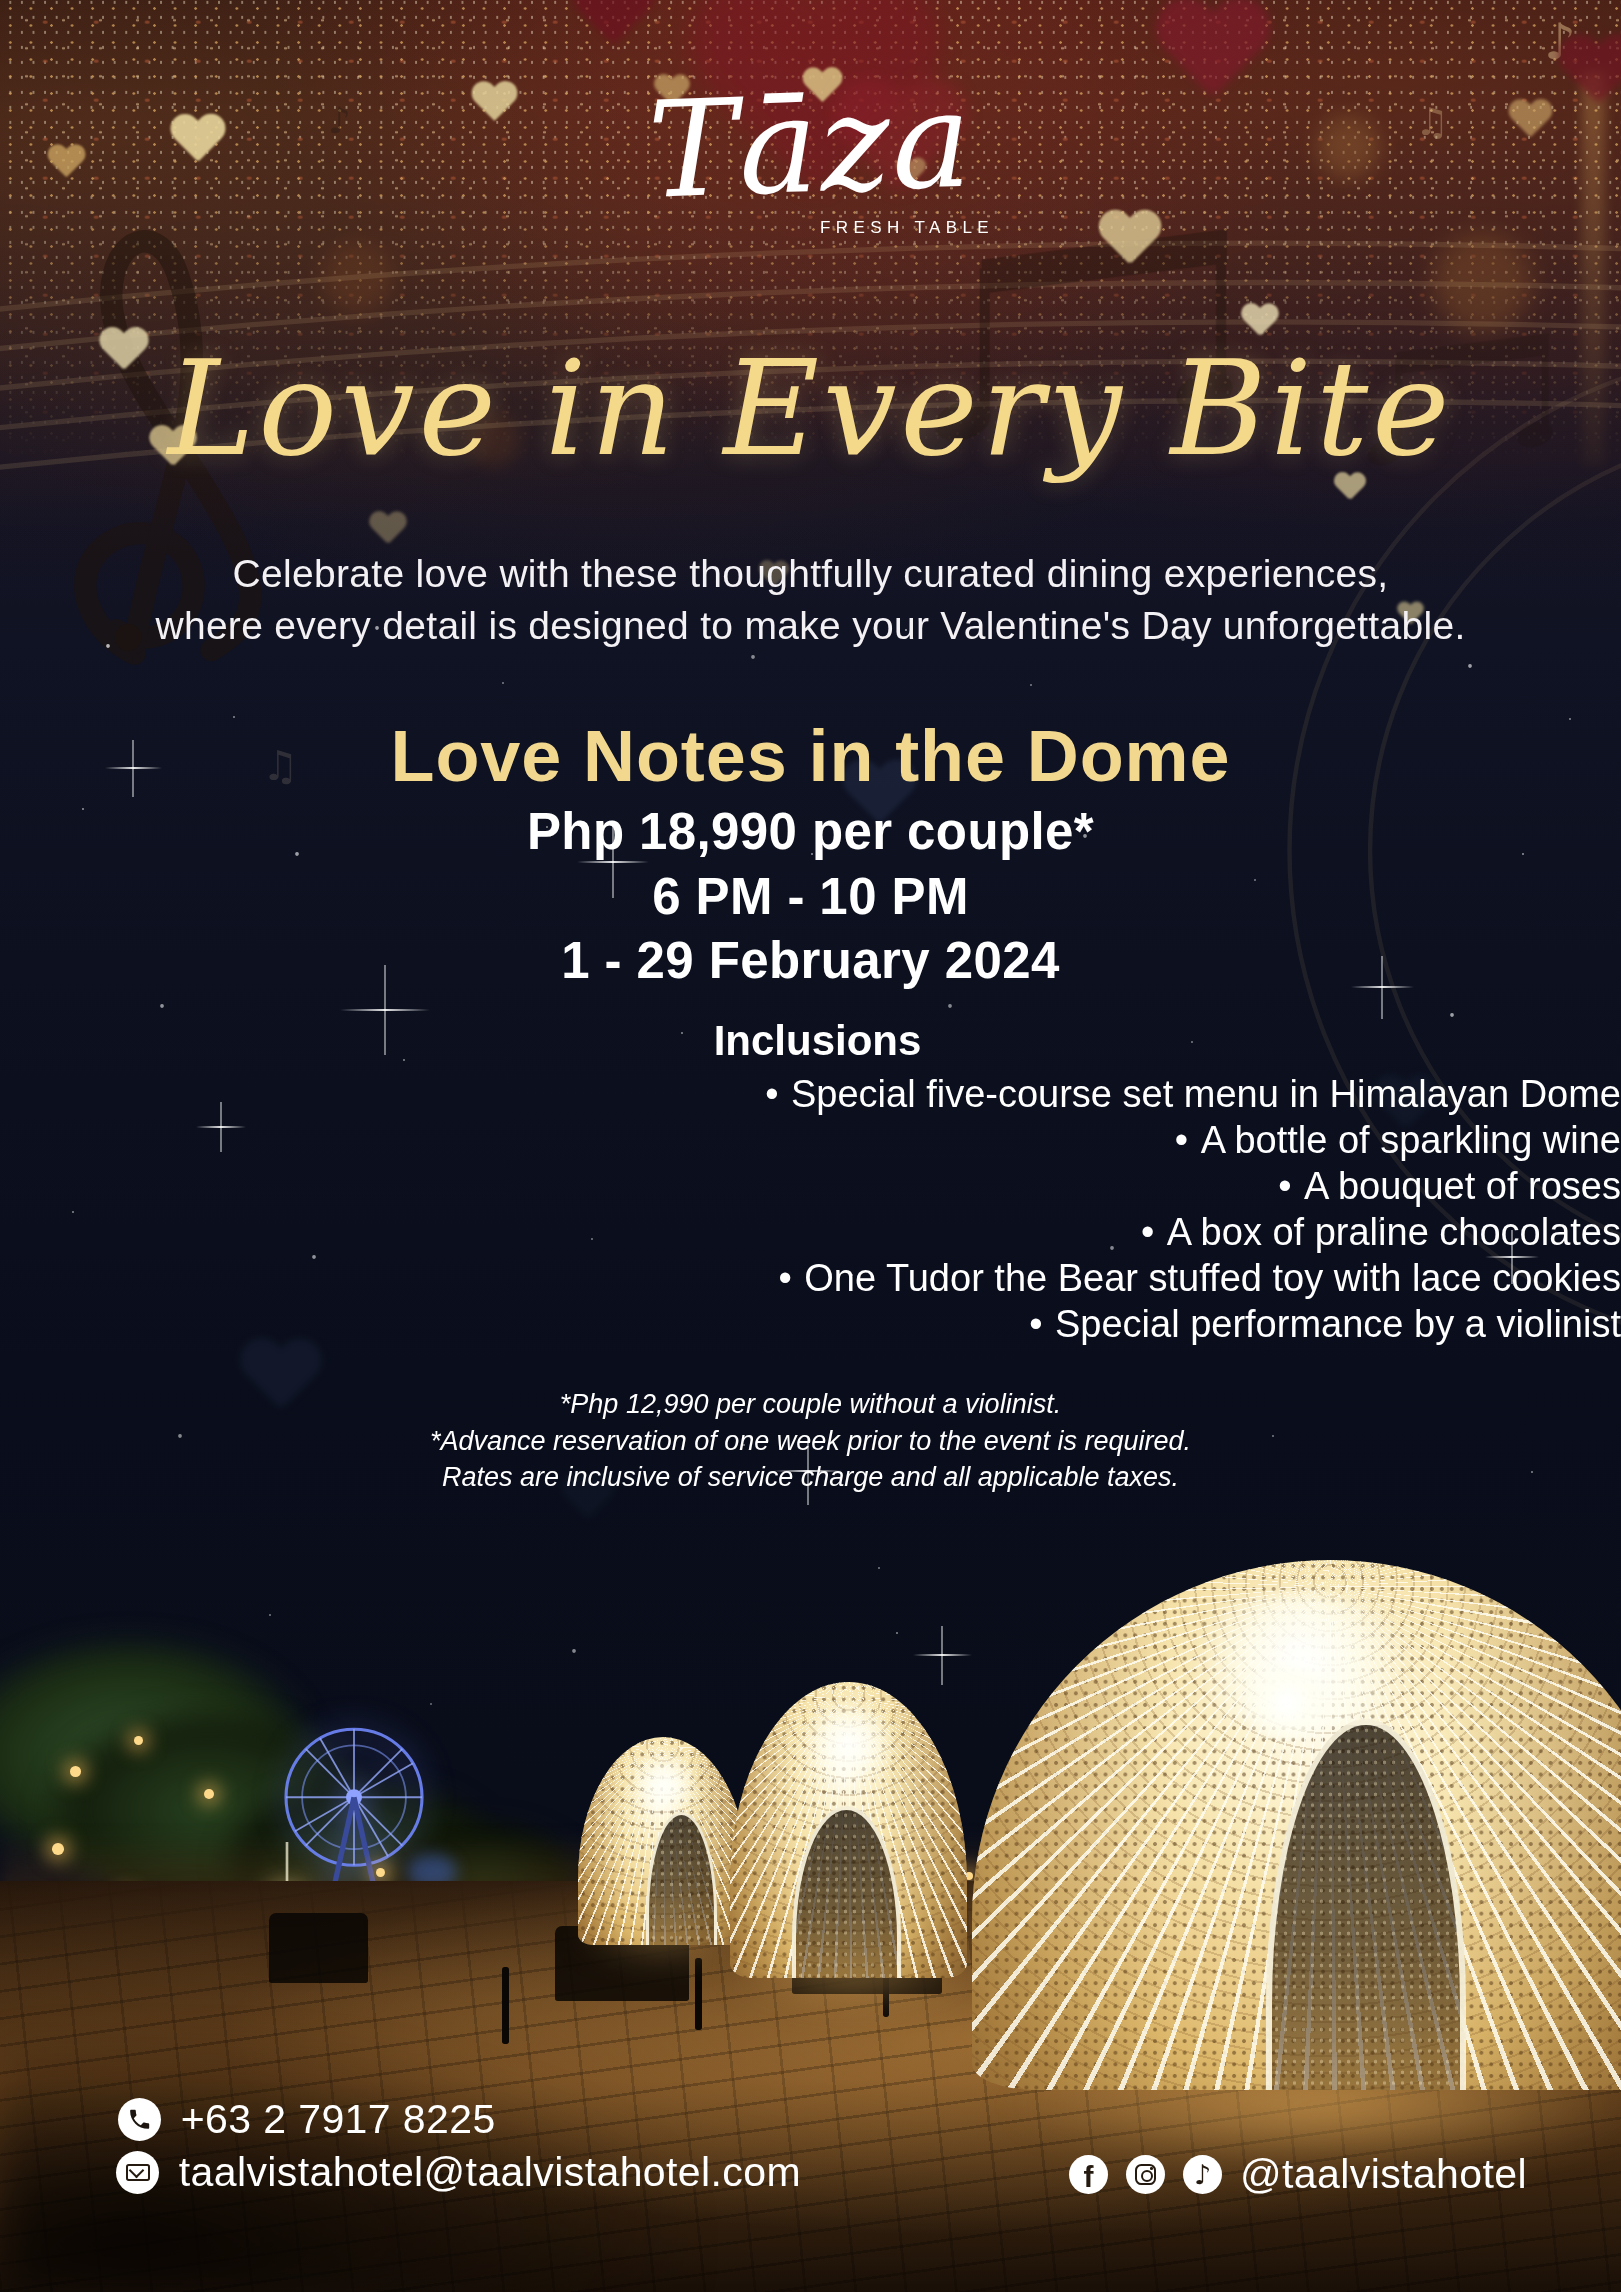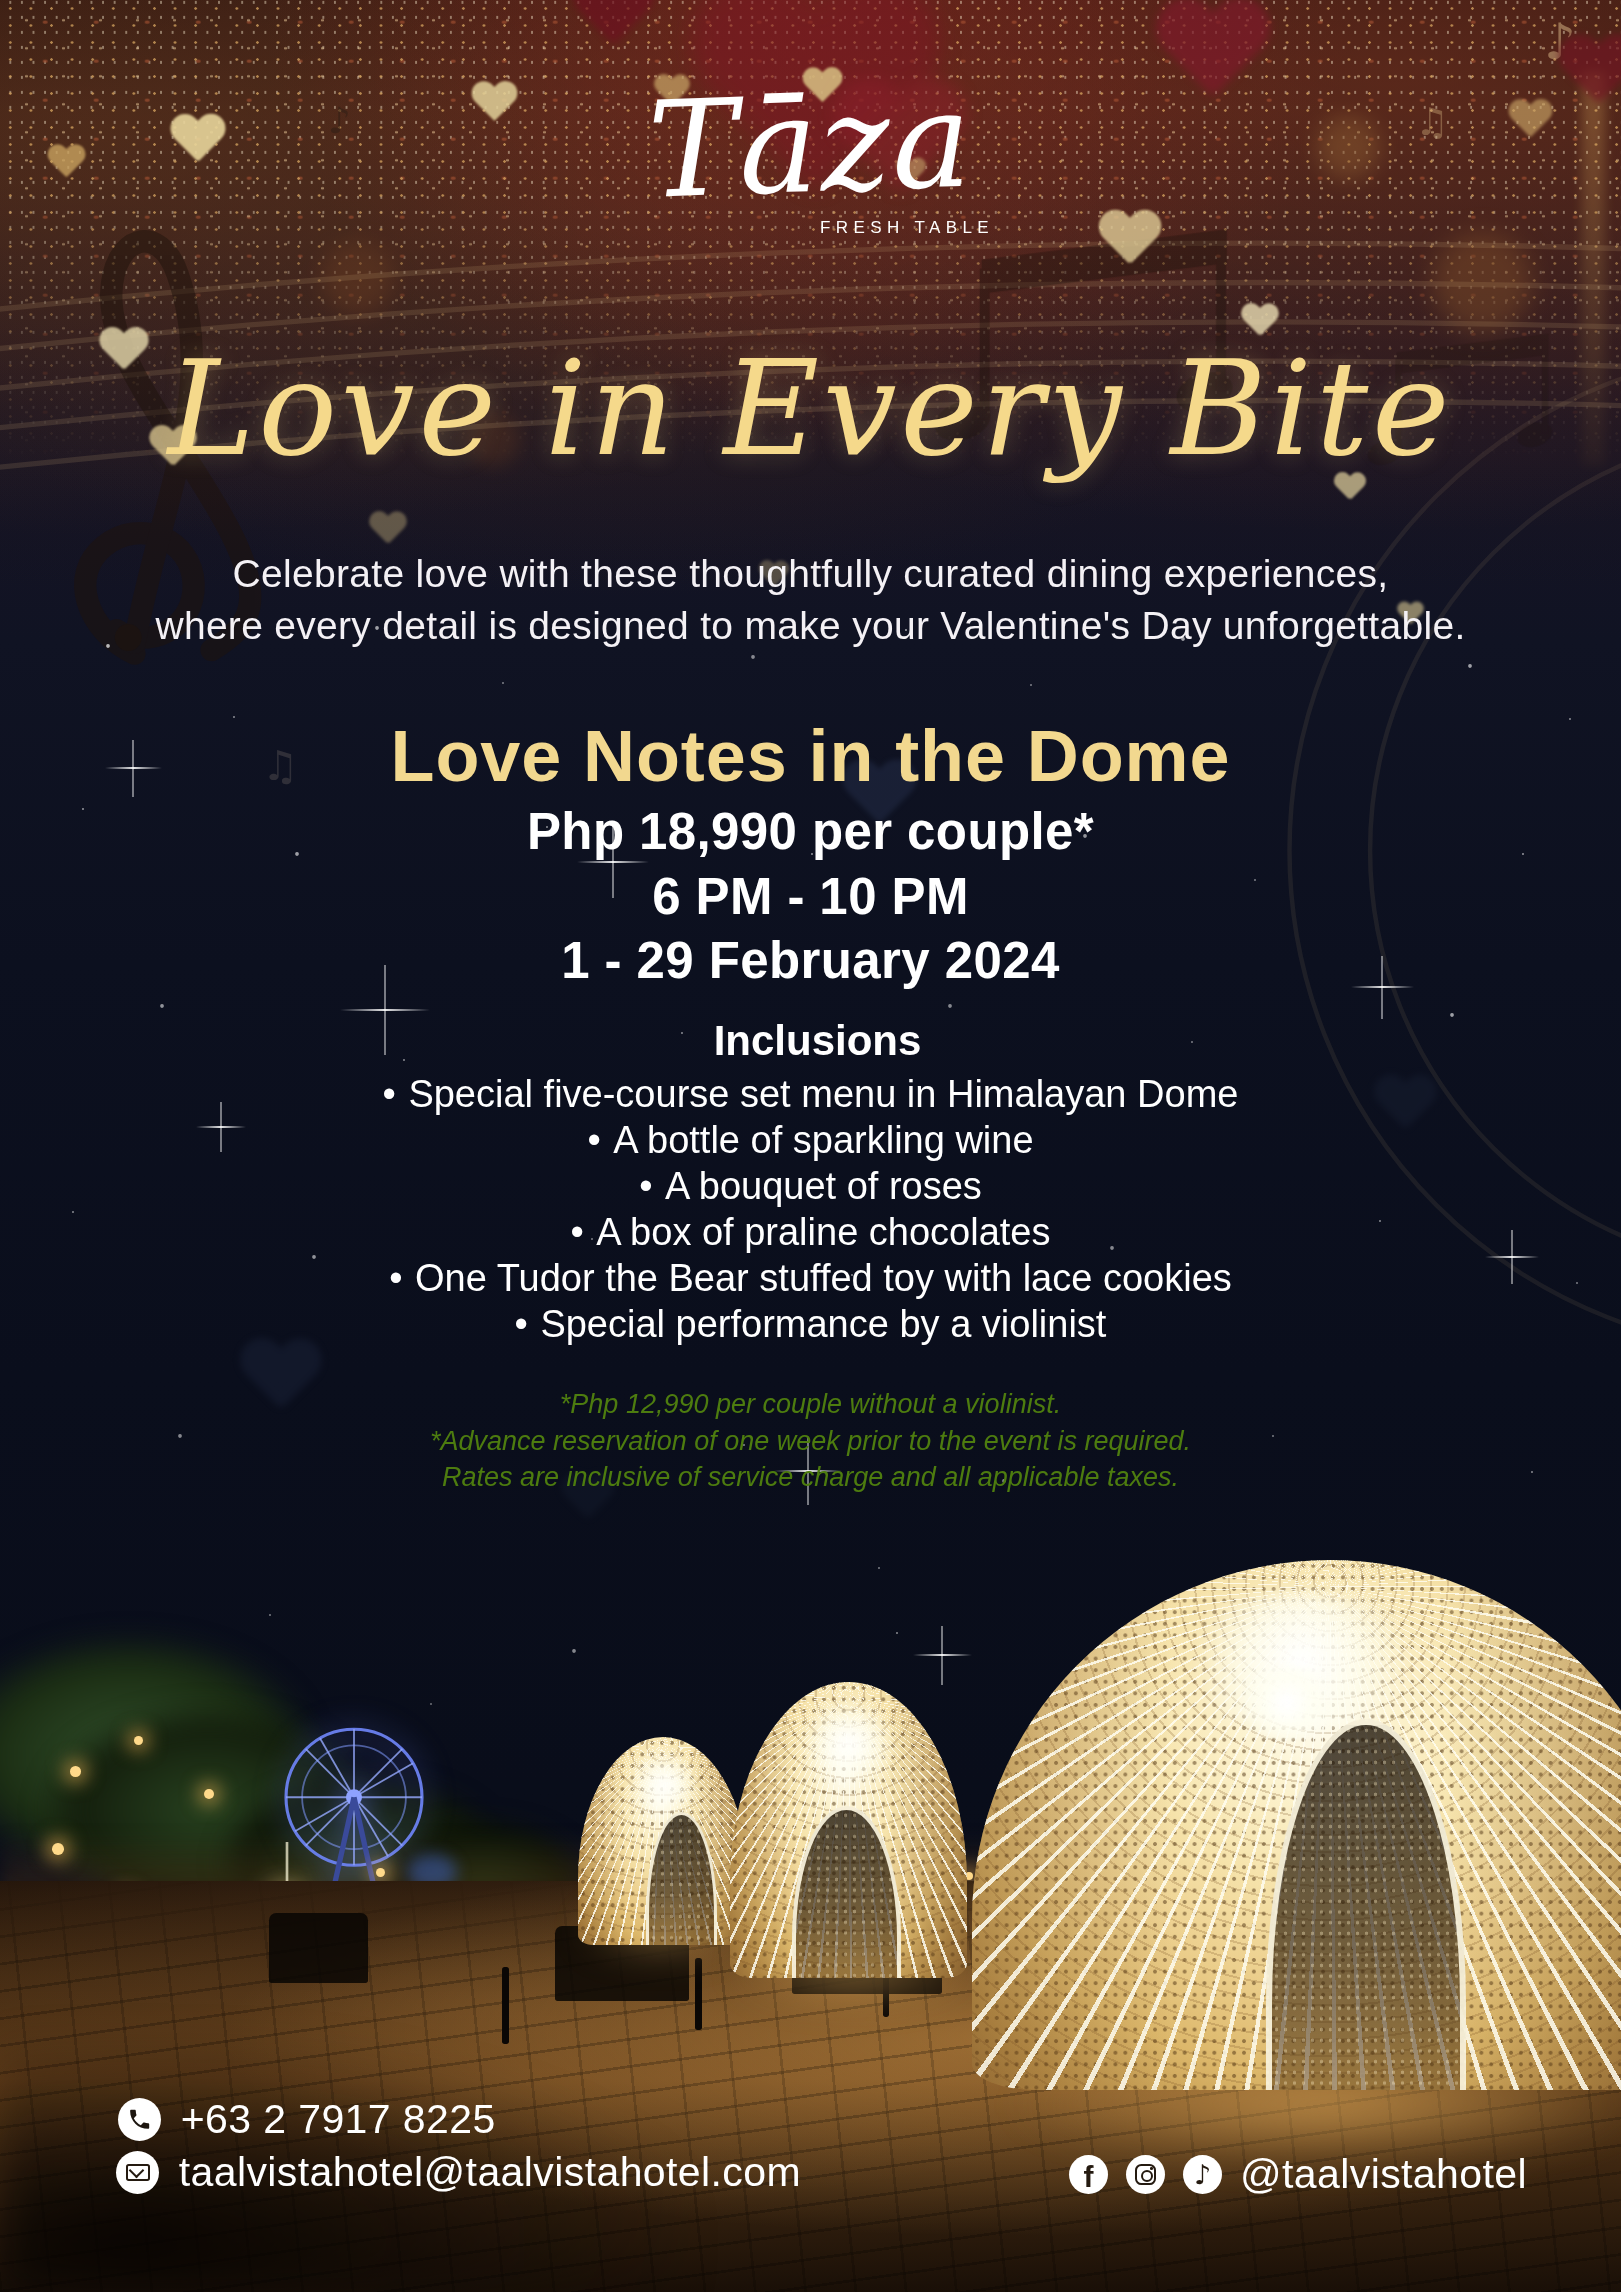--- a/index.html
+++ b/index.html
@@ -81,24 +81,24 @@
   .logo-tagline{position:absolute;left:820px;top:218px;z-index:3;color:#ffffff;font-size:17px;
     letter-spacing:5.4px;font-weight:400;}
   .headline{top:330px;font-family:"DejaVu Serif","Liberation Serif",serif;font-style:italic;
     font-size:131px;line-height:1.2;color:#f5d98b;letter-spacing:3.6px;
     text-shadow:0 0 23px rgba(244,214,130,.25);}
   .intro{top:548px;font-size:39px;line-height:1.33;color:#f4f1f5;font-weight:400;letter-spacing:0.3px;}
   .offer-title{top:715px;font-size:72px;font-weight:700;color:#f2d88f;letter-spacing:0.9px;text-align:center;}
   .offer-line{font-size:51px;font-weight:700;color:#ffffff;letter-spacing:0.4px;}
   .price{top:802px;} .time{top:867px;} .dates{top:931px;}
   .incl-title{top:1017px;font-size:42px;font-weight:700;color:#ffffff;padding-left:14px;}
-  .incl-list{top:1071px;list-style:none;margin:0;padding:0;}
+  .incl-list{top:1071px;list-style:none;margin:0;padding:0;text-align:right;}
   .incl-list li{font-size:38px;line-height:46px;color:#ffffff;}
   .blt{margin-right:12.5px;}
-  .notes{top:1386px;font-style:italic;font-size:27px;line-height:1.36;color:#4d7c0f;}
+  .notes{top:1386px;font-style:italic;font-size:27px;line-height:1.36;color:#ffffff;}
 
   
   .tree{position:absolute;z-index:1;border-radius:50%;filter:blur(10.7px);pointer-events:none;}
   .t1{left:-63px;top:1630px;width:385px;height:251px;background:radial-gradient(closest-side,#31502b,#1b2d13 72%,transparent);}
   .t2{left:36px;top:1702px;width:340px;height:215px;background:radial-gradient(closest-side,#27411f,#141f0d 75%,transparent);}
   .t3{left:215px;top:1773px;width:296px;height:179px;background:radial-gradient(closest-side,#223618,#10180a 78%,transparent);}
   .t4{left:376px;top:1818px;width:215px;height:134px;background:radial-gradient(closest-side,#1a2a12,#0c1207 80%,transparent);}
   .horizon{position:absolute;left:0;top:1834px;width:1075px;height:81px;z-index:1;filter:blur(9px);
     background:linear-gradient(180deg,transparent,rgba(110,70,28,.28) 60%,rgba(40,24,10,.5));}
   .tl{position:absolute;z-index:1;border-radius:50%;background:#ffd98a;

